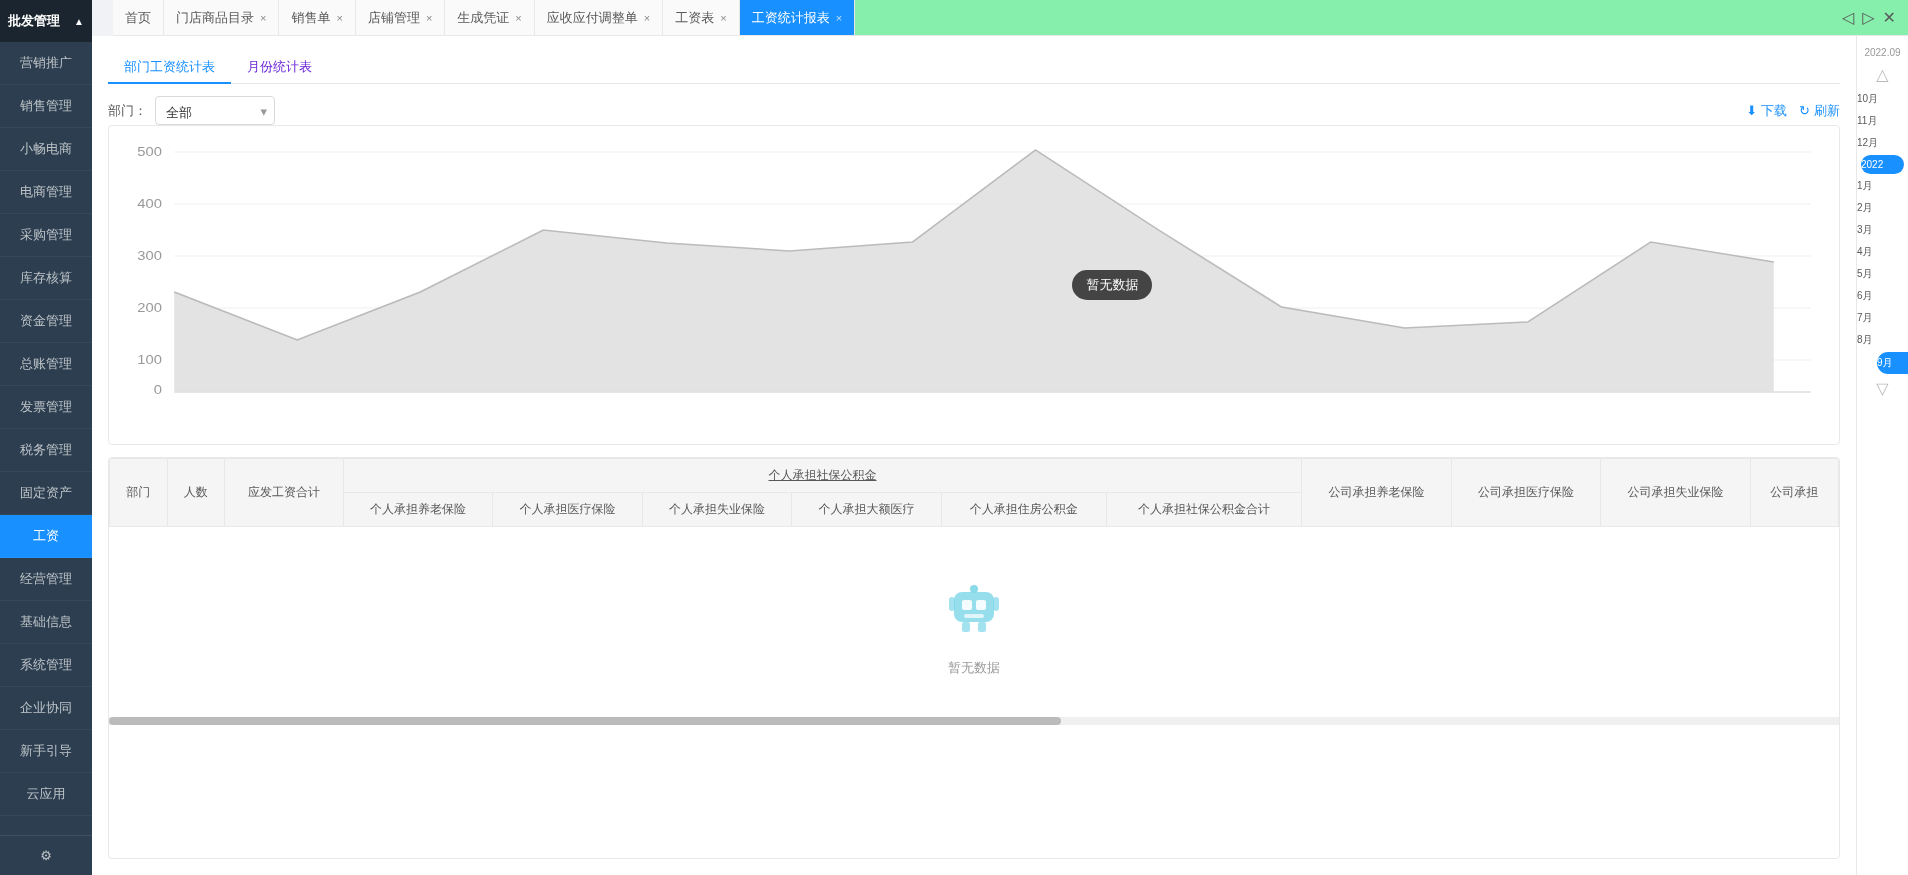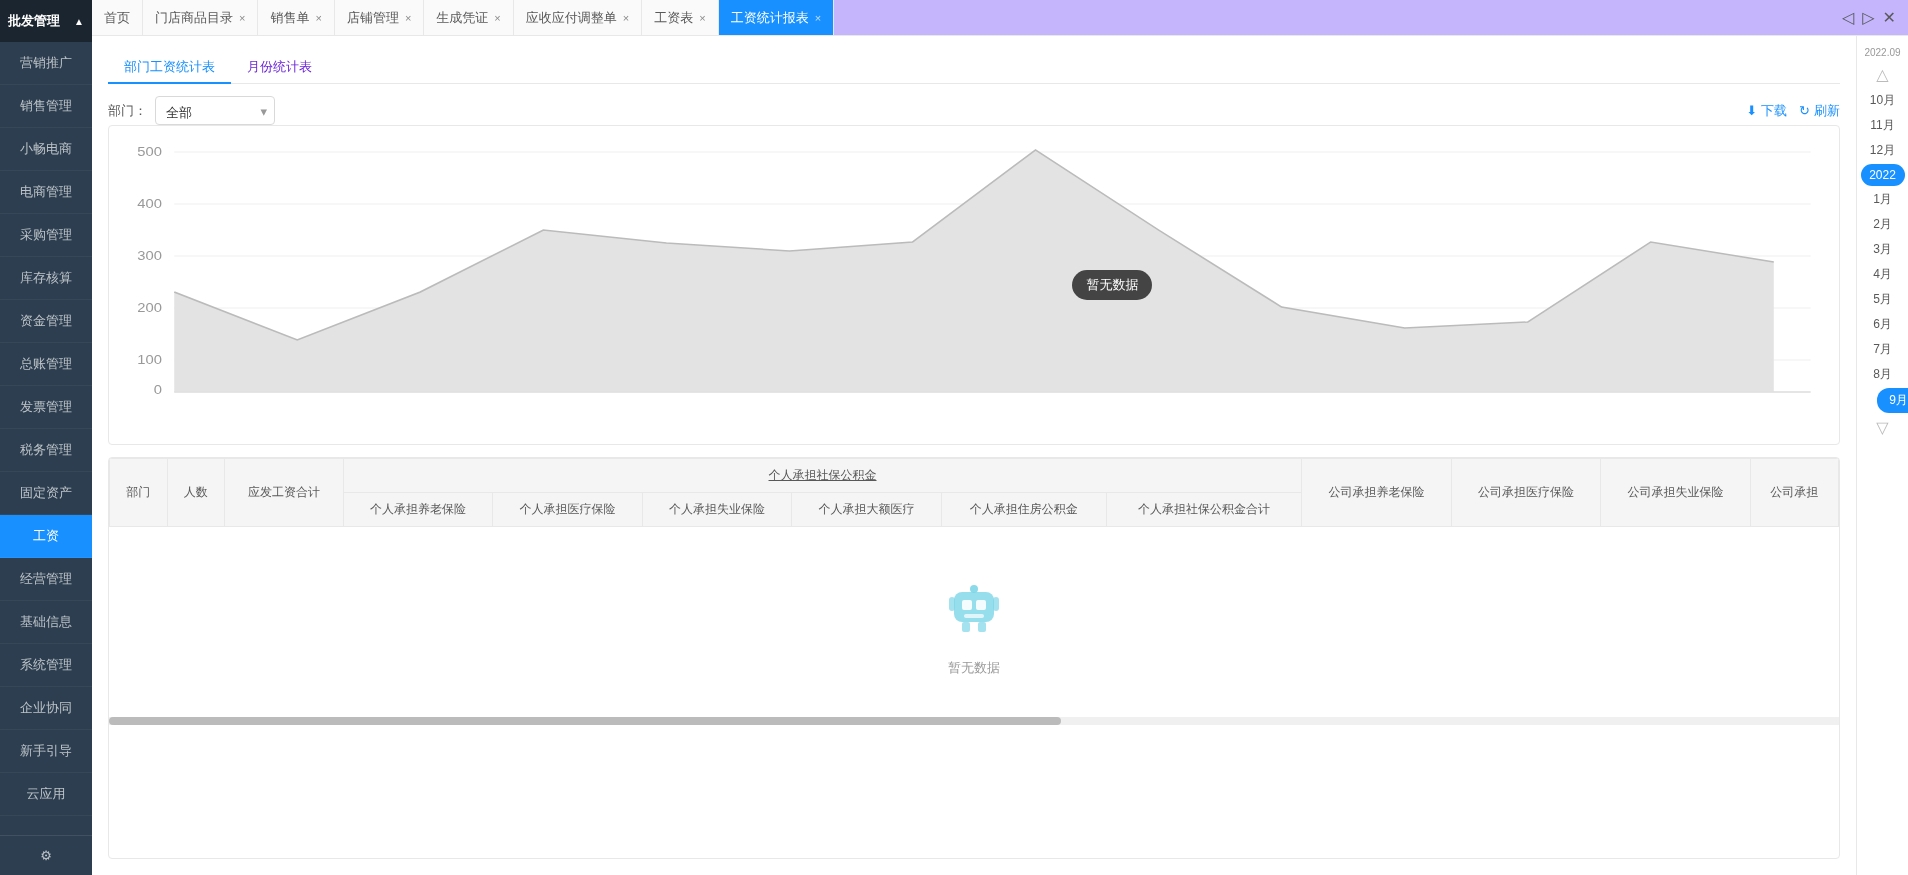--- a/index.html
+++ b/index.html
@@ -47,28 +47,29 @@
     
     .main {
       flex: 1;
       display: flex;
       flex-direction: column;
       overflow: hidden;
     }
 
     
     .tab-bar {
-      background: #c4b5fd;
+      background: #86efac;
       display: flex;
       align-items: center;
       border-bottom: 1px solid #e8e8e8;
       height: 36px;
       flex-shrink: 0;
       padding-left: 0;
       overflow: hidden;
+      margin-left: 21px;
     }
     .tab-item {
       display: flex;
       align-items: center;
       padding: 0 12px;
       height: 100%;
       font-size: 13px;
       color: #595959;
       border-right: 1px solid #e8e8e8;
       cursor: pointer;
@@ -272,25 +273,25 @@
     .timeline-year {
       font-size: 10px;
       color: #999;
       padding: 3px 0;
       cursor: pointer;
       writing-mode: horizontal-tb;
       text-align: center;
       width: 100%;
     }
     .timeline-month {
-      font-size: 12px;
+      font-size: 10px;
       color: #595959;
       padding: 4px 0;
       cursor: pointer;
-      text-align: center;
+      text-align: left;
       width: 100%;
     }
     .timeline-month.active {
       background: #1890ff;
       color: #fff;
       border-radius: 12px;
       margin: 1px 20px;
       width: calc(100% - 8px);
     }
     .timeline-month.year-marker {

